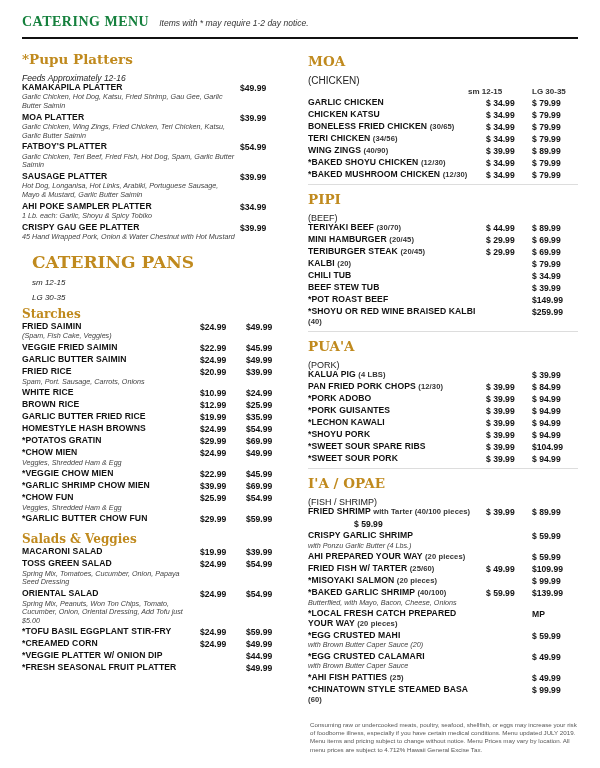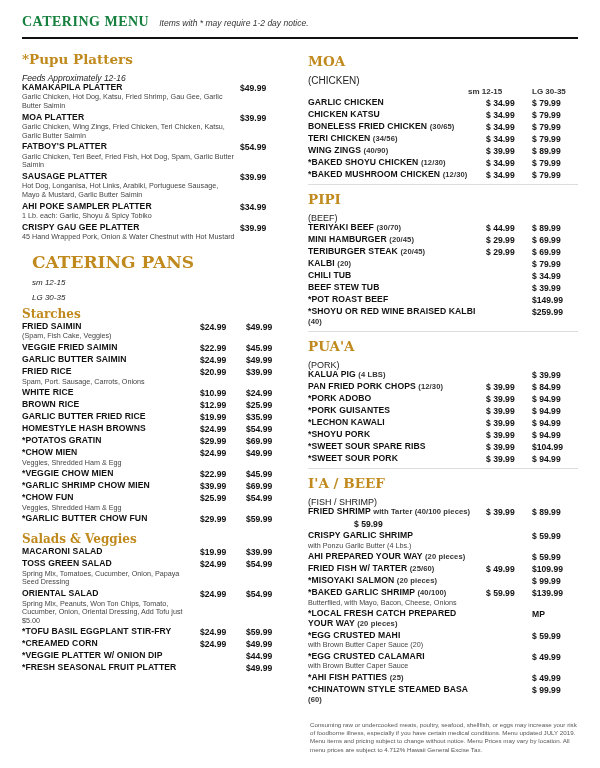--- a/index.html
+++ b/index.html
@@ -71,21 +71,21 @@
   .item .names{flex:1;min-width:0;padding-right:4px;}
   .item .nm{
     font-size:8.6px;font-weight:bold;color:#111;
     text-transform:uppercase;
     letter-spacing:0.1px;
     line-height:1.15;
   }
   .item .nm .qty{font-weight:bold;text-transform:none;font-size:7.6px;color:#333;}
   .item .desc{
     font-size:7.2px;color:#444;line-height:1.2;margin-top:0.5px;
-    text-transform:none;font-weight:normal;
+    text-transform:none;font-weight:normal;font-style:italic;
   }
   .item .p1,.item .p2{
     width:46px;text-align:left;font-size:8.6px;font-weight:bold;color:#111;
     flex:0 0 46px;
   }
   .item.single .p1{width:52px;flex:0 0 52px;text-align:left;}
   .divider{
     height:1px;background:#ddd;margin:4px 0 3px 0;
   }
   .footer{
@@ -507,21 +507,21 @@
           <div class="names">
             <div class="nm"><span>*Sweet Sour Pork</span> <span class="qty"></span></div>
           </div>
           <div class="p1">$ 39.99</div>
           <div class="p2">$ 94.99</div>
         </div>
 
       <div class="divider"></div>
 
       <div class="sec-head">
-        <span>I'A / BEEF</span>
+        <span>I'A / OPAE</span>
         <span class="sub" style="font-style:normal;font-size:9px;">(FISH / SHRIMP)</span>
       </div>
       <div class="item">
           <div class="names">
             <div class="nm"><span>Fried Shrimp</span> <span class="qty">with Tarter (40/100 pieces)</span></div>
             <div class="desc"></div>
           </div>
           <div class="p1">$ 39.99</div>
           <div class="p2">$  89.99</div>
         </div>

